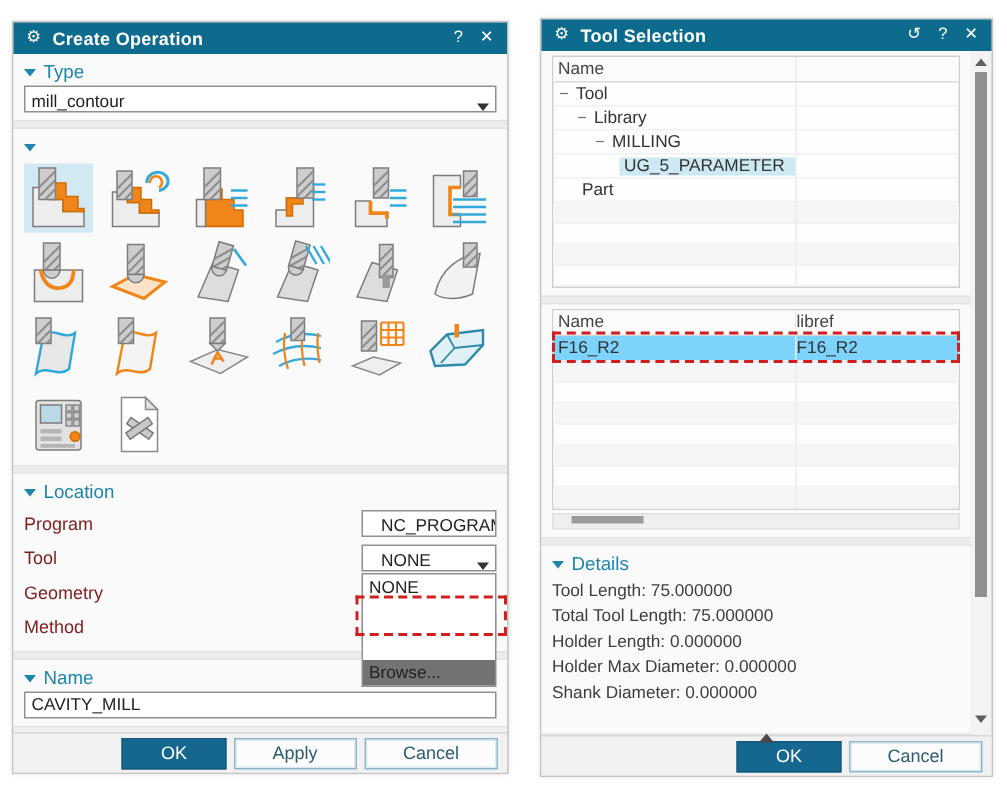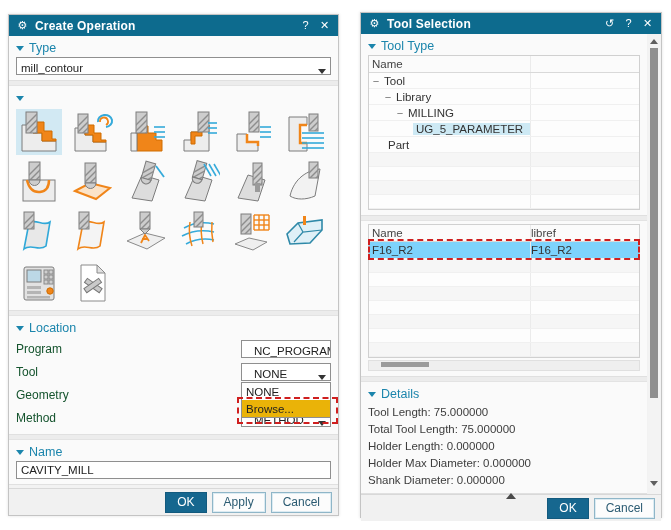--- a/index.html
+++ b/index.html
@@ -22,32 +22,32 @@
   .combo{height:18px;box-sizing:border-box;background:#fff;border:1px solid #8f8f8f;display:flex;
          align-items:flex-end;font-size:11.5px;color:#222;padding:0 4px;overflow:hidden;white-space:nowrap;}
   .combo .arr{margin-left:auto;width:0;height:0;border-left:4px solid transparent;
               border-right:4px solid transparent;border-top:5px solid #333;flex:0 0 auto;}
   .tinput{height:18px;box-sizing:border-box;background:#fff;border:1px solid #8f8f8f;display:flex;
           align-items:center;font-size:11.5px;color:#222;padding:0 4px;}
   .grid{display:grid;grid-template-columns:repeat(6,46px);gap:4px 7px;padding:2px 0 0 0;}
   .cell{width:46px;height:46px;display:flex;align-items:center;justify-content:center;}
   .cell.sel{background:#d2e9f3;}
   .lrow{display:flex;align-items:center;height:23px;}
-  .lrow .lbl{font-size:12px;color:#14532d;}
+  .lrow .lbl{font-size:12px;color:#7f1d1d;}
   .lrow .combo{margin-left:auto;width:90px;padding-left:12px;}
   .foot{margin-top:auto;background:#f1f1f1;border-top:1px solid #d8d8d8;display:flex;align-items:center;
         justify-content:flex-end;gap:5px;padding:0 6px;min-height:26px;position:relative;}
-  .btn{height:21px;box-sizing:border-box;padding:0 11px;background:#fcfcfc;border:1px solid #8fb6c8;
+  .btn{height:21px;box-sizing:border-box;padding:0 25px;background:#fcfcfc;border:1px solid #8fb6c8;
        box-shadow:inset 0 0 0 1px #dcebf2;color:#2b5b72;font-size:12px;display:flex;align-items:center;
        justify-content:center;cursor:default;}
   .btn.primary{background:#16678f;border-color:#135a7e;box-shadow:none;color:#fff;}
   
   .ddlist{position:absolute;left:232px;top:367px;width:88px;background:#fff;border:1px solid #8f8f8f;z-index:5;}
   .dditem{height:17px;display:flex;align-items:center;padding:0 4px;font-size:11.5px;color:#222;}
-  .dditem.hl{background:#eab308;}
+  .dditem.hl{background:#737373;margin-top:40px;}
   .reddash{position:absolute;border:2px dashed #cf1f1f;z-index:6;pointer-events:none;}
   #browse-dash{left:228px;top:382px;width:97px;height:23px;}
   
   .rbody{position:relative;flex:1;display:flex;flex-direction:column;padding-right:14px;}
   .rbody .sec{margin-right:0;}
   .tbl{border:1px solid #d0d0d0;background:#fdfdfd;font-size:11.5px;color:#333;}
   .trow{display:flex;align-items:center;height:15px;border-bottom:1px solid #f0f0f0;}
   .trow.hdr{height:16px;background:#fbfbfb;border-bottom:1px solid #d9d9d9;color:#444;}
   .trow .c1{width:161px;display:flex;align-items:center;overflow:hidden;height:100%;}
   .trow .c2{flex:1;height:100%;border-left:1px solid #ebebeb;display:flex;align-items:center;padding-left:0;overflow:hidden;}
@@ -500,24 +500,20 @@
   <div class="tb">
     <span class="tbi gear">⚙</span>
     <span class="ttl">Tool Selection</span>
     <span class="tbi">↺</span>
     <span class="tbi">?</span>
     <span class="tbi">✕</span>
   </div>
 
   <div class="rbody">
     <div class="sec">
-      <div class="sh">
-        <span class="tri"></span>
-        <span>Tool Type</span>
-      </div>
       <div class="tbl">
         <div class="trow hdr">
           <div class="c1">
               <span class="tlabel">Name</span>
             </div>
           <div class="c2"></div>
         </div>
         <div class="trow">
           <div class="c1">
               <span style="width:2px"></span>

